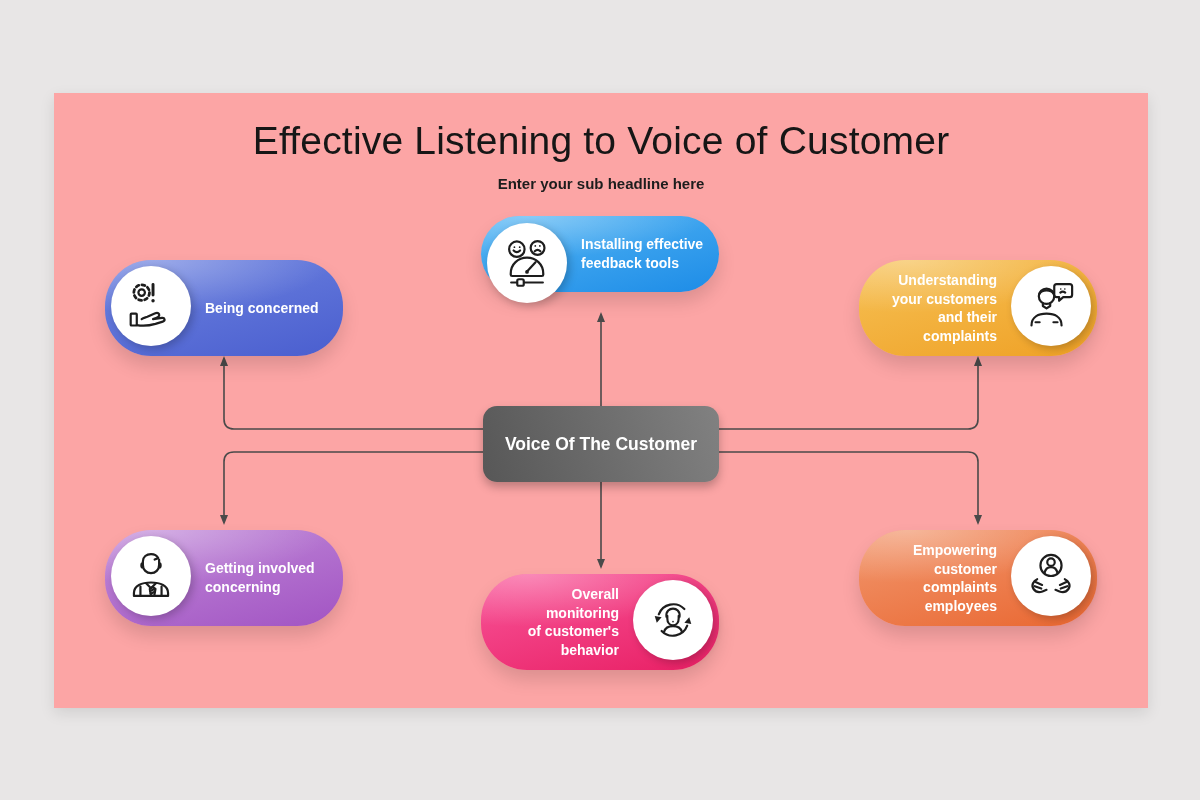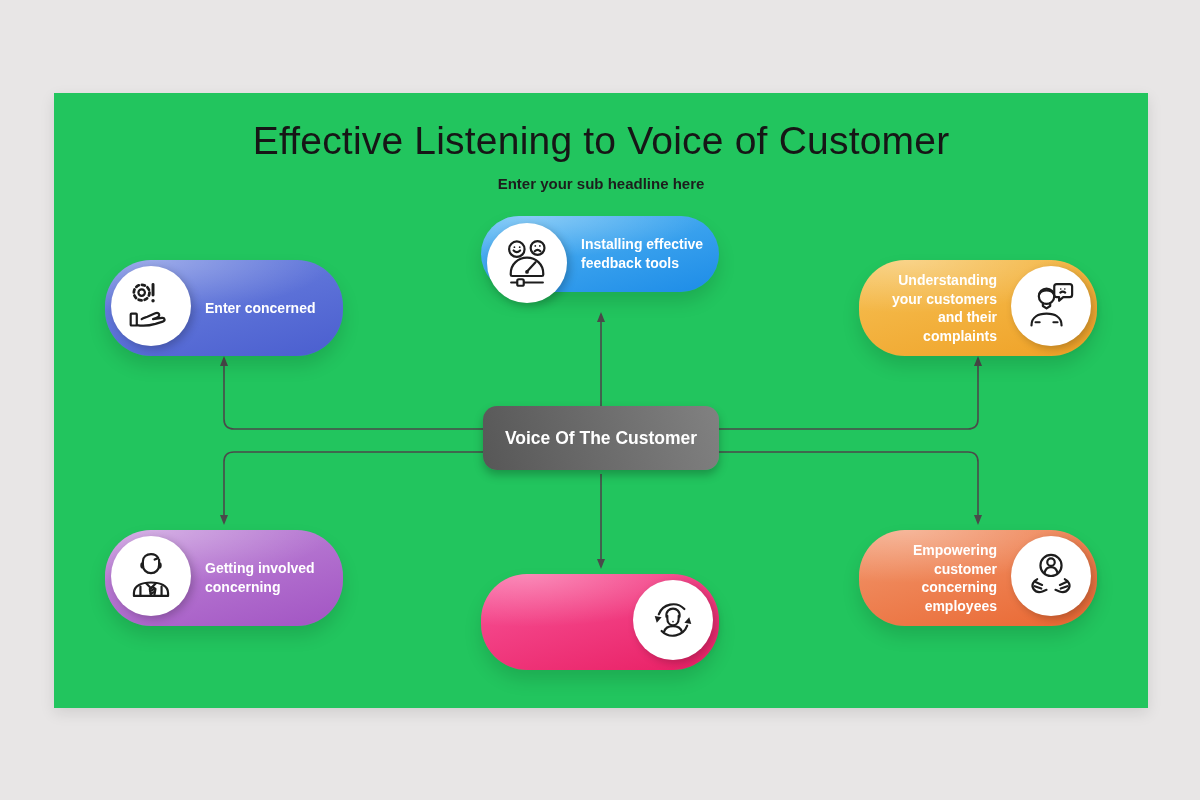--- a/index.html
+++ b/index.html
@@ -3,34 +3,34 @@
 <meta charset="utf-8">
 <style>
   html,body { margin:0; padding:0; }
   body {
     width:1200px; height:800px; position:relative; overflow:hidden;
     background:#e8e6e6;
     font-family:"Liberation Sans", sans-serif;
   }
   .slide {
     position:absolute; left:54px; top:93px; width:1094px; height:615px;
-    background:#22c55e;
+    background:#fca5a5;
     box-shadow:0 5px 14px rgba(0,0,0,0.10);
   }
   .title {
     position:absolute; top:26px; left:0; width:100%;
     text-align:center; font-size:39px; font-weight:500; color:#161616;
     letter-spacing:0.2px;
   }
   .subtitle {
     position:absolute; top:82px; left:0; width:100%;
     text-align:center; font-size:15px; color:#1d1d1d;font-weight:bold;
   }
   .center-box {
-    position:absolute; left:429px; top:313px; width:236px; height:64px;
+    position:absolute; left:429px; top:313px; width:236px; height:76px;
     border-radius:14px;
     background:linear-gradient(70deg,#575757 0%, #6e6e6e 55%, #818181 100%);
     display:flex; align-items:center; justify-content:center;
     color:#ffffff; font-size:17.5px; font-weight:700;
     box-shadow:0 5px 10px rgba(0,0,0,0.25);
   }
   .connectors { position:absolute; left:0; top:0; width:1094px; height:615px; }
   .pill {
     position:absolute; width:238px; height:96px; border-radius:46px;
     box-shadow:0 10px 18px rgba(0,0,0,0.13);
@@ -129,21 +129,21 @@
         <svg width="52" height="52" viewBox="0 0 64 64" stroke="#1d1d1d" stroke-width="2.7" fill="none" stroke-linecap="round" stroke-linejoin="round">
           <circle cx="20.5" cy="15.5" r="9.6" stroke-dasharray="3.7 3.85" stroke-width="3.4"></circle>
           <circle cx="20.5" cy="15.5" r="4"></circle>
           <path d="M34.5 5.5v13" stroke-width="3.6"></path>
           <circle cx="34.5" cy="25.5" r="2.1" fill="#1d1d1d" stroke="none"></circle>
           <rect x="7" y="41.5" width="7.5" height="14.5" rx="1"></rect>
           <path d="M14.5 55.5c8 1.5 16 .5 23-1.5l9-2.8c3.5-1 2.5-5-1-4.5l-11 1.5c6-2 8.5-3.8 7.5-6-.8-1.8-3-2-5.5-1l-9 4c-2.5 1-5 1.5-7 3"></path>
         </svg>
       </span>
     </div>
-    <div class="label">Enter concerned</div>
+    <div class="label">Being concerned</div>
   </div>
 
   <div class="pill icon-right" id="pill-right-top" style="background: linear-gradient(165deg, rgb(246, 193, 85) 0%, rgb(239, 161, 38) 100%);">
     <div class="circle">
       <span class="icon">
         <svg width="52" height="52" viewBox="0 0 64 64" stroke="#1d1d1d" stroke-width="2.7" fill="none" stroke-linecap="round" stroke-linejoin="round">
           <path d="M39 5h16c1.6 0 3 1.3 3 3v10c0 1.6-1.4 3-3 3h-8l-5 4.5V21h-3c-1.6 0-3-1.4-3-3V8c0-1.7 1.4-3 3-3z"></path>
           <circle cx="44" cy="11" r="1" fill="#1d1d1d" stroke="none"></circle>
           <circle cx="49" cy="11" r="1" fill="#1d1d1d" stroke="none"></circle>
           <path d="M43.5 15.5q3 -2.6 6 0"></path>
@@ -188,35 +188,38 @@
           <path d="M49.5 39a19 19 0 0 1-31.5 6.5"></path>
           <polygon points="9.5,27 18,28.5 12,35.5" fill="#1d1d1d" stroke="none"></polygon>
           <polygon points="54.5,37 46,35.5 52,28.5" fill="#1d1d1d" stroke="none"></polygon>
           <path d="M24 28c-1-7 4-10 8-10s9 3 8 10"></path>
           <path d="M25 27v3c0 5 3 8.5 7 8.5s7-3.5 7-8.5v-3"></path>
           <circle cx="32" cy="34" r="1" fill="#1d1d1d" stroke="none"></circle>
           <path d="M21 46.5c1.5-5 5.5-7 11-7s9.5 2 11 7"></path>
         </svg>
       </span>
     </div>
+    <div class="label">Overall monitoring
+of customer's
+behavior</div>
   </div>
 
   <div class="pill icon-right" id="pill-right-bottom" style="background: linear-gradient(165deg, rgb(242, 152, 111) 0%, rgb(233, 103, 49) 100%);">
     <div class="circle">
       <span class="icon">
         <svg width="52" height="52" viewBox="0 0 64 64" stroke="#1d1d1d" stroke-width="2.7" fill="none" stroke-linecap="round" stroke-linejoin="round">
           <circle cx="32" cy="19" r="13"></circle>
           <circle cx="32" cy="15" r="4.6"></circle>
           <path d="M24 28.5c1-5.5 4-7.5 8-7.5s7 2 8 7.5"></path>
           <path d="M15 36c-5 2-7.5 8-4.5 12 2.5 3.5 7 4.5 11 3l5-2"></path>
           <path d="M13 39.5l8 3.5 M12 44.5l8 3"></path>
           <path d="M49 36c5 2 7.5 8 4.5 12-2.5 3.5-7 4.5-11 3l-5-2"></path>
           <path d="M51 39.5l-8 3.5 M52 44.5l-8 3"></path>
         </svg>
       </span>
     </div>
     <div class="label">Empowering
 customer
-concerning
+complaints
 employees</div>
   </div>
 
 </div>
 
 </body></html>

